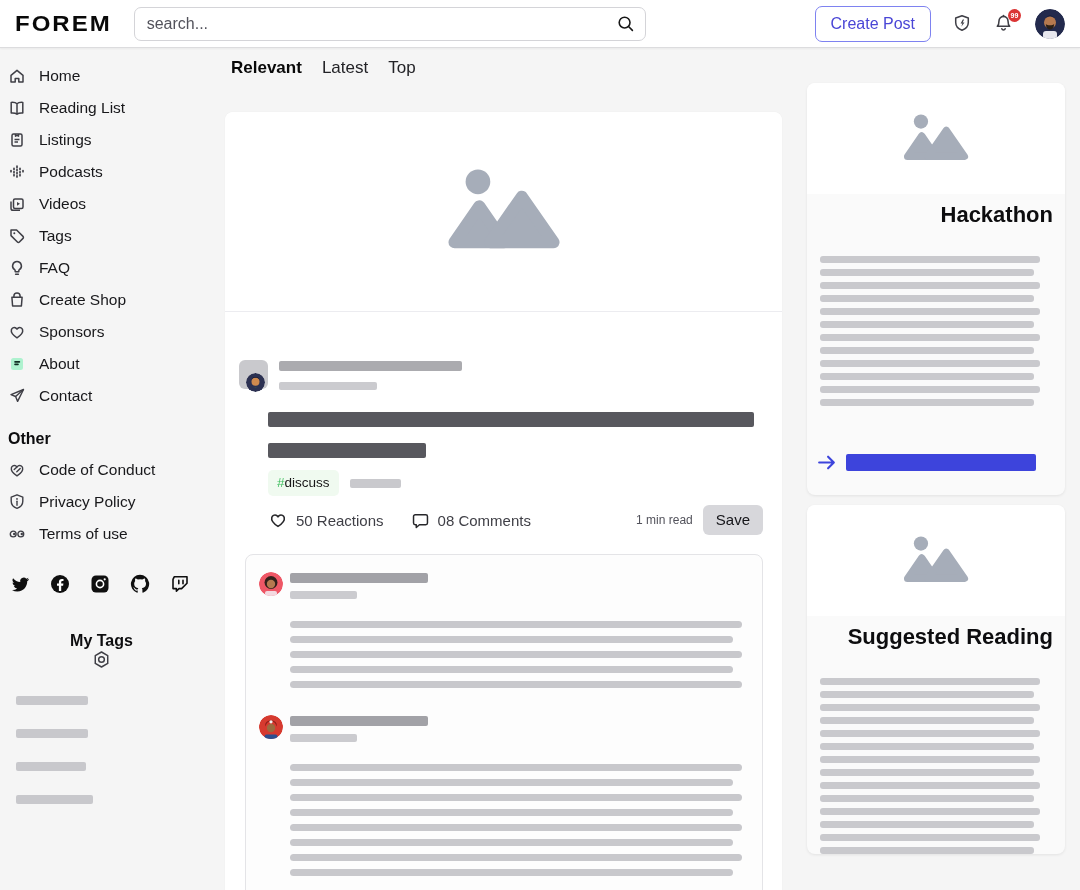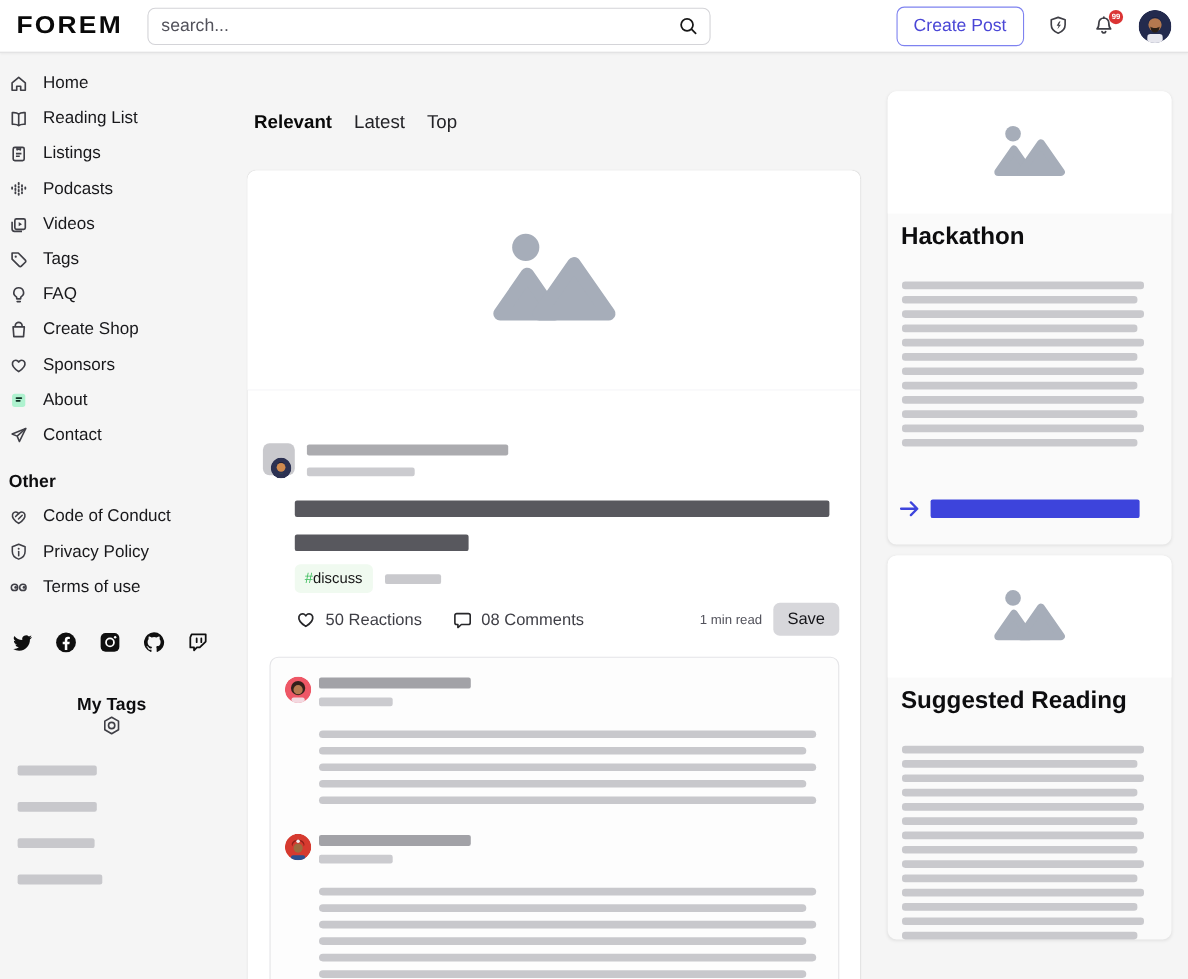--- a/index.html
+++ b/index.html
@@ -42,21 +42,21 @@
   .mytags-row { display:flex; justify-content:space-between; align-items:center; margin:38px 30px 0 8px;flex-direction:column; }
   .mytags-title { font-weight:700; font-size:16px; color:#0d0d0f; }
   .tag-skels { margin:27px 0 0 16px; }
   .tag-skels .bar { height:9px; background:#c8c8cc; border-radius:2px; margin-bottom:24px; }
   .tag-skels .bar:nth-child(1){width:72px} .tag-skels .bar:nth-child(2){width:72px}
   .tag-skels .bar:nth-child(3){width:70px} .tag-skels .bar:nth-child(4){width:77px}
 
   
   .tabs { display:flex; gap:20px; padding:10px 0 0 6px; align-items:baseline; }
   .tab { font-size:17px; color:#232327; cursor:pointer; }
-  .tab.active { font-weight:700; color:#090909;margin-top:43px; }
+  .tab.active { font-weight:700; color:#090909; }
   .main-card { margin-top:34px; background:#fff; border-radius:8px; box-shadow:0 0 1px rgba(0,0,0,.1); }
   .img-area { height:200px; display:flex; align-items:center; justify-content:center;
               border-bottom:1px solid #ececf0; border-radius:8px 8px 0 0; background:#fff; }
   .author-row { display:flex; margin:48px 0 0 14px; }
   .sq-avatar { width:29px; height:29px; background:#c9c9cd; border-radius:6px; position:relative; flex:none; }
   .mini-avatar { position:absolute; left:7px; top:13px; width:19px; height:19px; border-radius:50%;
                  overflow:hidden; }
   .ameta { margin-left:11px; padding-top:1px; }
   .name-bar { width:183px; height:10px; background:#ababaf; border-radius:2px; }
   .date-bar { width:98px; height:8px; background:#cbcbcf; border-radius:2px; margin-top:11px; }
@@ -84,21 +84,21 @@
   .chead { display:flex; }
   .cavatar { width:24px; height:24px; border-radius:50%; overflow:hidden; flex:none; cursor:pointer; }
   .cmeta { margin-left:7px; padding-top:1px; }
   .cname { width:138px; height:10px; background:#a2a2a7; border-radius:2px; }
   .cdate { width:67px; height:8px; background:#cbcbcf; border-radius:2px; margin-top:8px; }
   .cbody { margin:22px 0 0 31px; }
   .cline { height:7px; background:#c8c8cc; border-radius:3.5px; margin-bottom:8px; width:100%; }
   .cbody .cline:nth-child(even) { width:98%; }
 
   
-  .rcard { background:#fafafa; border-radius:8px; box-shadow:0 1px 3px rgba(0,0,0,.08); }
+  .rcard { background:#fafafa; border-radius:8px; box-shadow:0 1px 3px rgba(0,0,0,.08);text-align:right; }
   .rcard + .rcard { margin-top:10px; }
   .rimg { height:111px; background:#fff; border-radius:8px 8px 0 0; display:flex;
           align-items:center; justify-content:center; }
   .rtitle { font-size:22px; font-weight:700; margin:8px 12px 0; color:#0d0d0f; }
   .rlines { margin:28px 12px 0 13px; }
   .rline { height:7px; background:#c9c9cd; border-radius:3px; margin-bottom:6px; width:220px; }
   .rlines .rline:nth-child(even) { width:214px; }
   .rfoot { display:flex; align-items:center; margin:46px 0 0 9px; padding-bottom:22px; cursor:pointer; }
   .blue-bar { width:190px; height:17px; background:#3d44dc; border-radius:2px; margin-left:9px; }
 </style>

